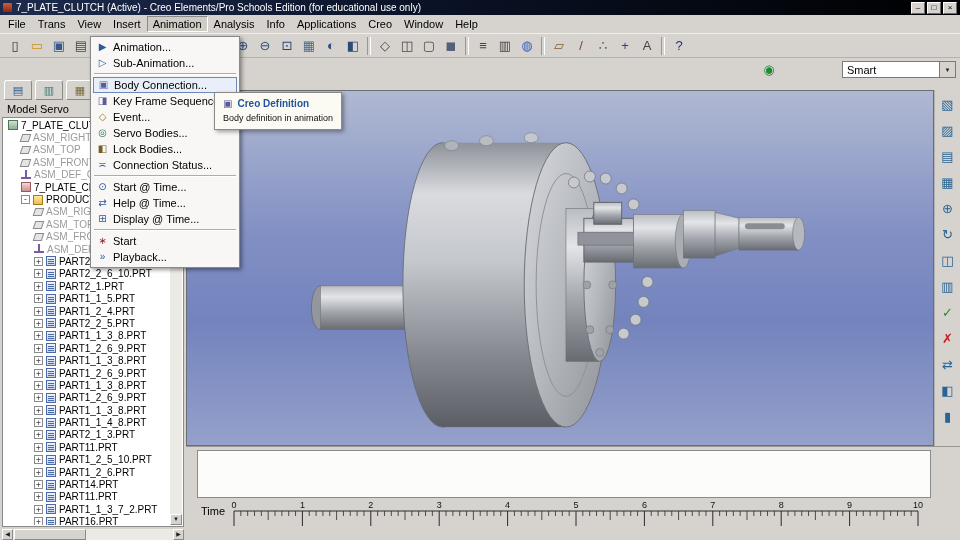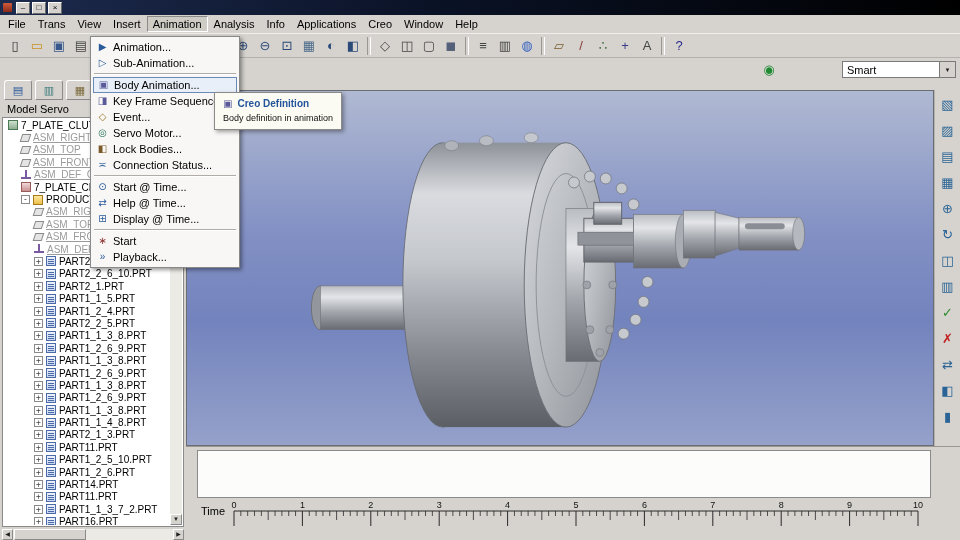--- a/index.html
+++ b/index.html
@@ -51,21 +51,21 @@
   .panel-tabs{position:absolute;left:4px;top:22px;display:flex;gap:3px;}
   .ptab{width:26px;height:18px;background:#d6d3ce;border:1px solid;
     border-color:#fff #8a8a8a #8a8a8a #fff;display:flex;align-items:center;
     justify-content:center;font-size:11px;border-radius:3px 3px 0 0;}
   .panel-title{position:absolute;left:7px;top:45px;font-size:11px;color:#000;}
   .tree-box{position:absolute;left:2px;top:59px;width:182px;height:410px;background:#fff;
     border:1px solid #8a8a8a;box-sizing:border-box;overflow:hidden;}
   .tree-rows{position:absolute;left:1px;top:1px;right:13px;bottom:1px;overflow:hidden;}
   .trow{display:flex;align-items:center;height:12.4px;white-space:nowrap;font-size:10px;color:#000;}
   .trow .lbl{white-space:nowrap;}
-  .dim{color:#9b9b9b;text-decoration:underline;}
+  .dim{color:#9b9b9b;}
   .exp{width:9px;height:9px;border:1px solid #8a8a8a;background:#fff;font-size:8px;
     line-height:7px;text-align:center;color:#444;margin-right:3px;flex:none;
     box-sizing:border-box;font-family:"DejaVu Sans Mono",monospace;}
   .ti{width:10px;height:10px;margin-right:3px;flex:none;box-sizing:border-box;position:relative;}
   .ti-asm{background:linear-gradient(#cfe0d0,#8fae92);border:1px solid #4a7a52;}
   .ti-folder{background:linear-gradient(#ffe9a0,#ecbe4a);border:1px solid #a87a1a;}
   .ti-part{background:linear-gradient(#eef2fa,#c8d6ee);border:1px solid #4a6aaa;}
   .ti-part::after{content:"";position:absolute;left:1px;top:2px;right:1px;height:1px;
     background:#4a6aaa;box-shadow:0 2px 0 #4a6aaa,0 4px 0 #4a6aaa;}
   .ti-plane{background:#e4e4e4;border:1px solid #8a8a8a;transform:skewX(-18deg);
@@ -125,20 +125,21 @@
   .tt-title{display:flex;align-items:center;font-size:10px;font-weight:bold;
     color:#23549b;margin-bottom:4px;white-space:nowrap;}
   .tt-title .glyph{margin-right:5px;font-size:10px;}
   .tt-desc{font-size:9px;color:#111;white-space:nowrap;}
 </style>
 </head>
 <body>
 
 <div class="abs titlebar">
   <div class="app-icon"></div>
+  <div class="title-text">7_PLATE_CLUTCH (Active) - Creo Elements/Pro Schools Edition (for educational use only)</div>
   <div class="win-controls">
     <div class="wbtn">–</div>
     <div class="wbtn">□</div>
     <div class="wbtn">×</div>
   </div>
 </div>
 
 <div class="abs menubar" id="menubar">
     <span class="menu-label">File</span>
     <span class="menu-label">Trans</span>
@@ -682,33 +683,33 @@
       <span class="glyph" style="color: rgb(42, 90, 154);">▶</span>
       <span class="mlbl">Animation...</span>
     </div>
     <div class="mi">
       <span class="glyph" style="color: rgb(42, 90, 154);">▷</span>
       <span class="mlbl">Sub-Animation...</span>
     </div>
     <div class="msep"></div>
     <div class="mi hl">
       <span class="glyph" style="color: rgb(90, 90, 154);">▣</span>
-      <span class="mlbl">Body Animation...</span>
+      <span class="mlbl">Body Connection...</span>
     </div>
     <div class="mi">
       <span class="glyph" style="color: rgb(90, 90, 154);">◨</span>
       <span class="mlbl">Key Frame Sequence...</span>
     </div>
     <div class="mi">
       <span class="glyph" style="color: rgb(154, 122, 42);">◇</span>
       <span class="mlbl">Event...</span>
     </div>
     <div class="mi">
       <span class="glyph" style="color: rgb(42, 122, 90);">◎</span>
-      <span class="mlbl">Servo Motor...</span>
+      <span class="mlbl">Servo Bodies...</span>
     </div>
     <div class="mi">
       <span class="glyph" style="color: rgb(122, 90, 42);">◧</span>
       <span class="mlbl">Lock Bodies...</span>
     </div>
     <div class="mi">
       <span class="glyph" style="color: rgb(42, 90, 154);">≍</span>
       <span class="mlbl">Connection Status...</span>
     </div>
     <div class="msep"></div>

